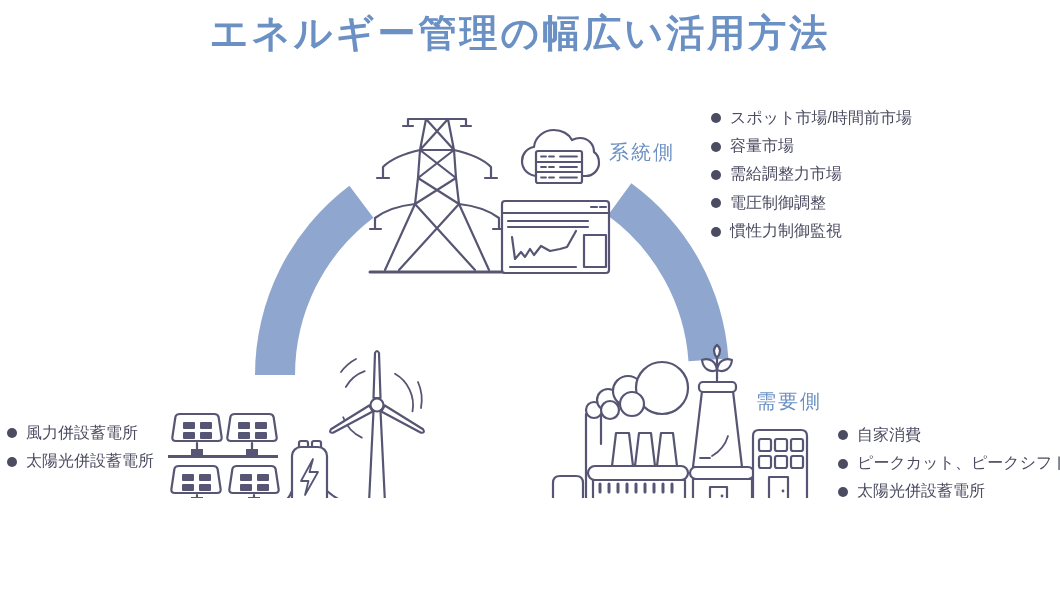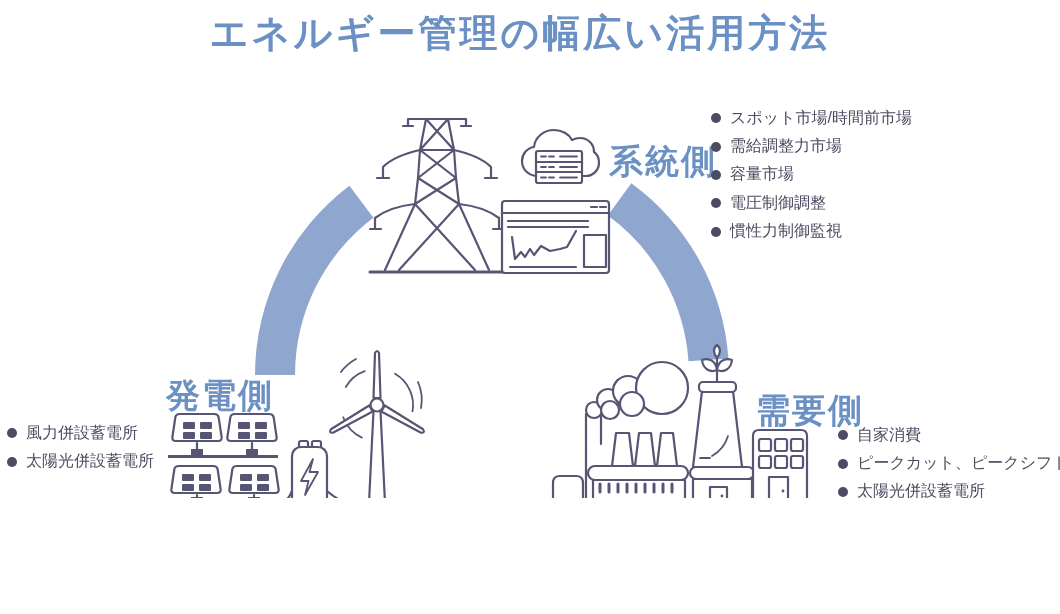--- a/index.html
+++ b/index.html
@@ -14,21 +14,21 @@
     font-family:"Liberation Sans","DejaVu Sans",sans-serif;color:var(--text-dark);
   }
   .title{
     position:absolute;left:520px;top:8px;transform:translateX(-50%);
     white-space:nowrap;font-size:38px;font-weight:bold;letter-spacing:3px;
     color:var(--accent-blue);
   }
   .ring{position:absolute;left:0;top:0;}
   .ring path{fill:var(--arc-blue);}
   .side-label{
-    position:absolute;font-size:34px;font-weight:700;letter-spacing:2px;
+    position:absolute;font-size:20px;font-weight:400;letter-spacing:2px;
     color:var(--accent-blue);white-space:nowrap;
   }
   .bullet-list{position:absolute;list-style:none;margin:0;padding:0;}
   .bullet-list li{height:28.4px;display:flex;align-items:center;gap:9px;}
   .bullet{width:10px;height:10px;border-radius:50%;background:var(--text-dark);flex:0 0 auto;}
   .li-text{font-size:16px;color:var(--text-dark);white-space:nowrap;}
   .icon{position:absolute;overflow:visible;}
   .ic{stroke:var(--icon-stroke);fill:none;stroke-width:2.2;stroke-linecap:round;stroke-linejoin:round;}
   .ic .wf{fill:#ffffff;}
   .ic .df{fill:var(--icon-stroke);stroke:none;}
@@ -85,37 +85,36 @@
 
   <div class="side-label" style="left:609px;top:139px">系統側</div>
 
   <ul class="bullet-list" style="left:711px;top:104px">
     <li>
         <span class="bullet"></span>
         <span class="li-text">スポット市場/時間前市場</span>
       </li>
     <li>
         <span class="bullet"></span>
+        <span class="li-text">容量市場</span>
+      </li>
+    <li>
+        <span class="bullet"></span>
         <span class="li-text">需給調整力市場</span>
       </li>
     <li>
         <span class="bullet"></span>
-        <span class="li-text">容量市場</span>
-      </li>
-    <li>
-        <span class="bullet"></span>
         <span class="li-text">電圧制御調整</span>
       </li>
     <li>
         <span class="bullet"></span>
         <span class="li-text">慣性力制御監視</span>
       </li>
   </ul>
 
-  <div class="side-label" style="left:166px;top:373px">発電側</div>
 
   <ul class="bullet-list" style="left:7px;top:419px">
     <li>
         <span class="bullet"></span>
         <span class="li-text">風力併設蓄電所</span>
       </li>
     <li>
         <span class="bullet"></span>
         <span class="li-text">太陽光併設蓄電所</span>
       </li>

